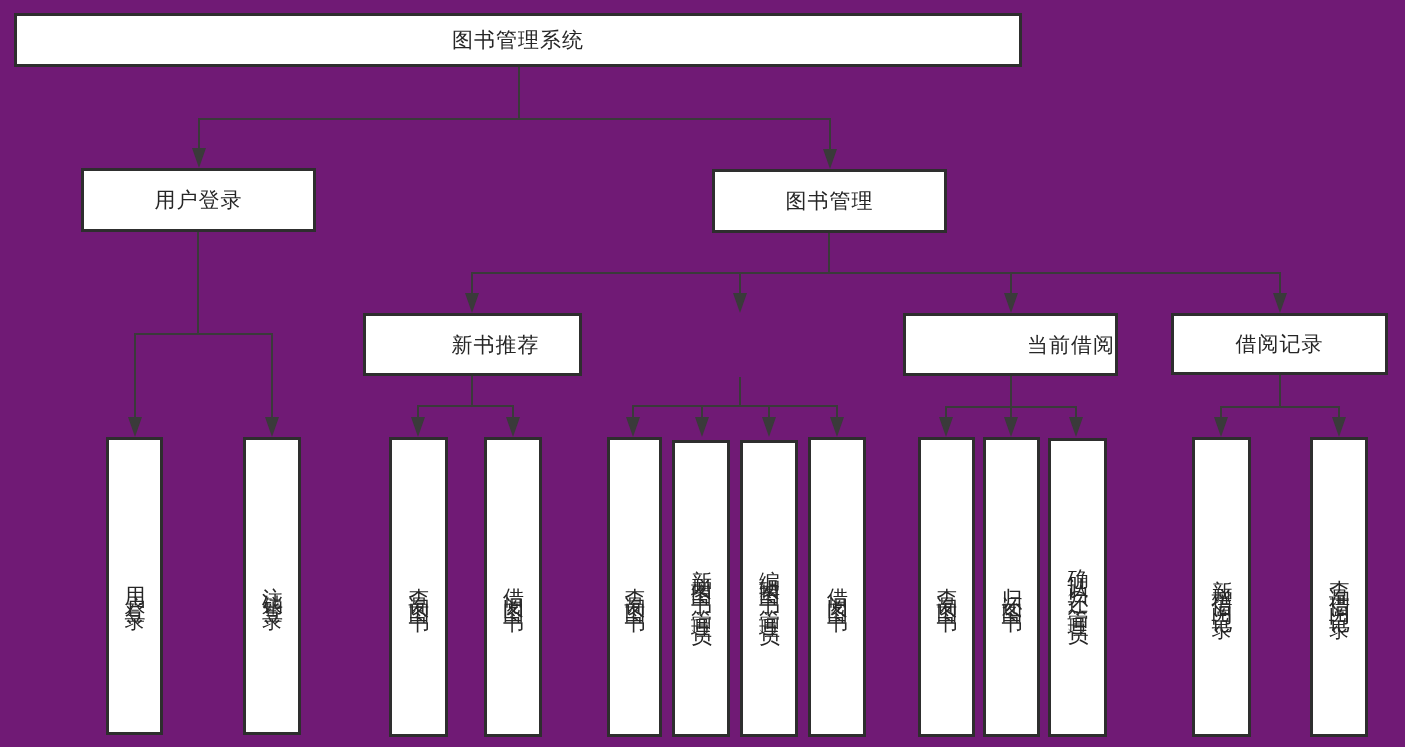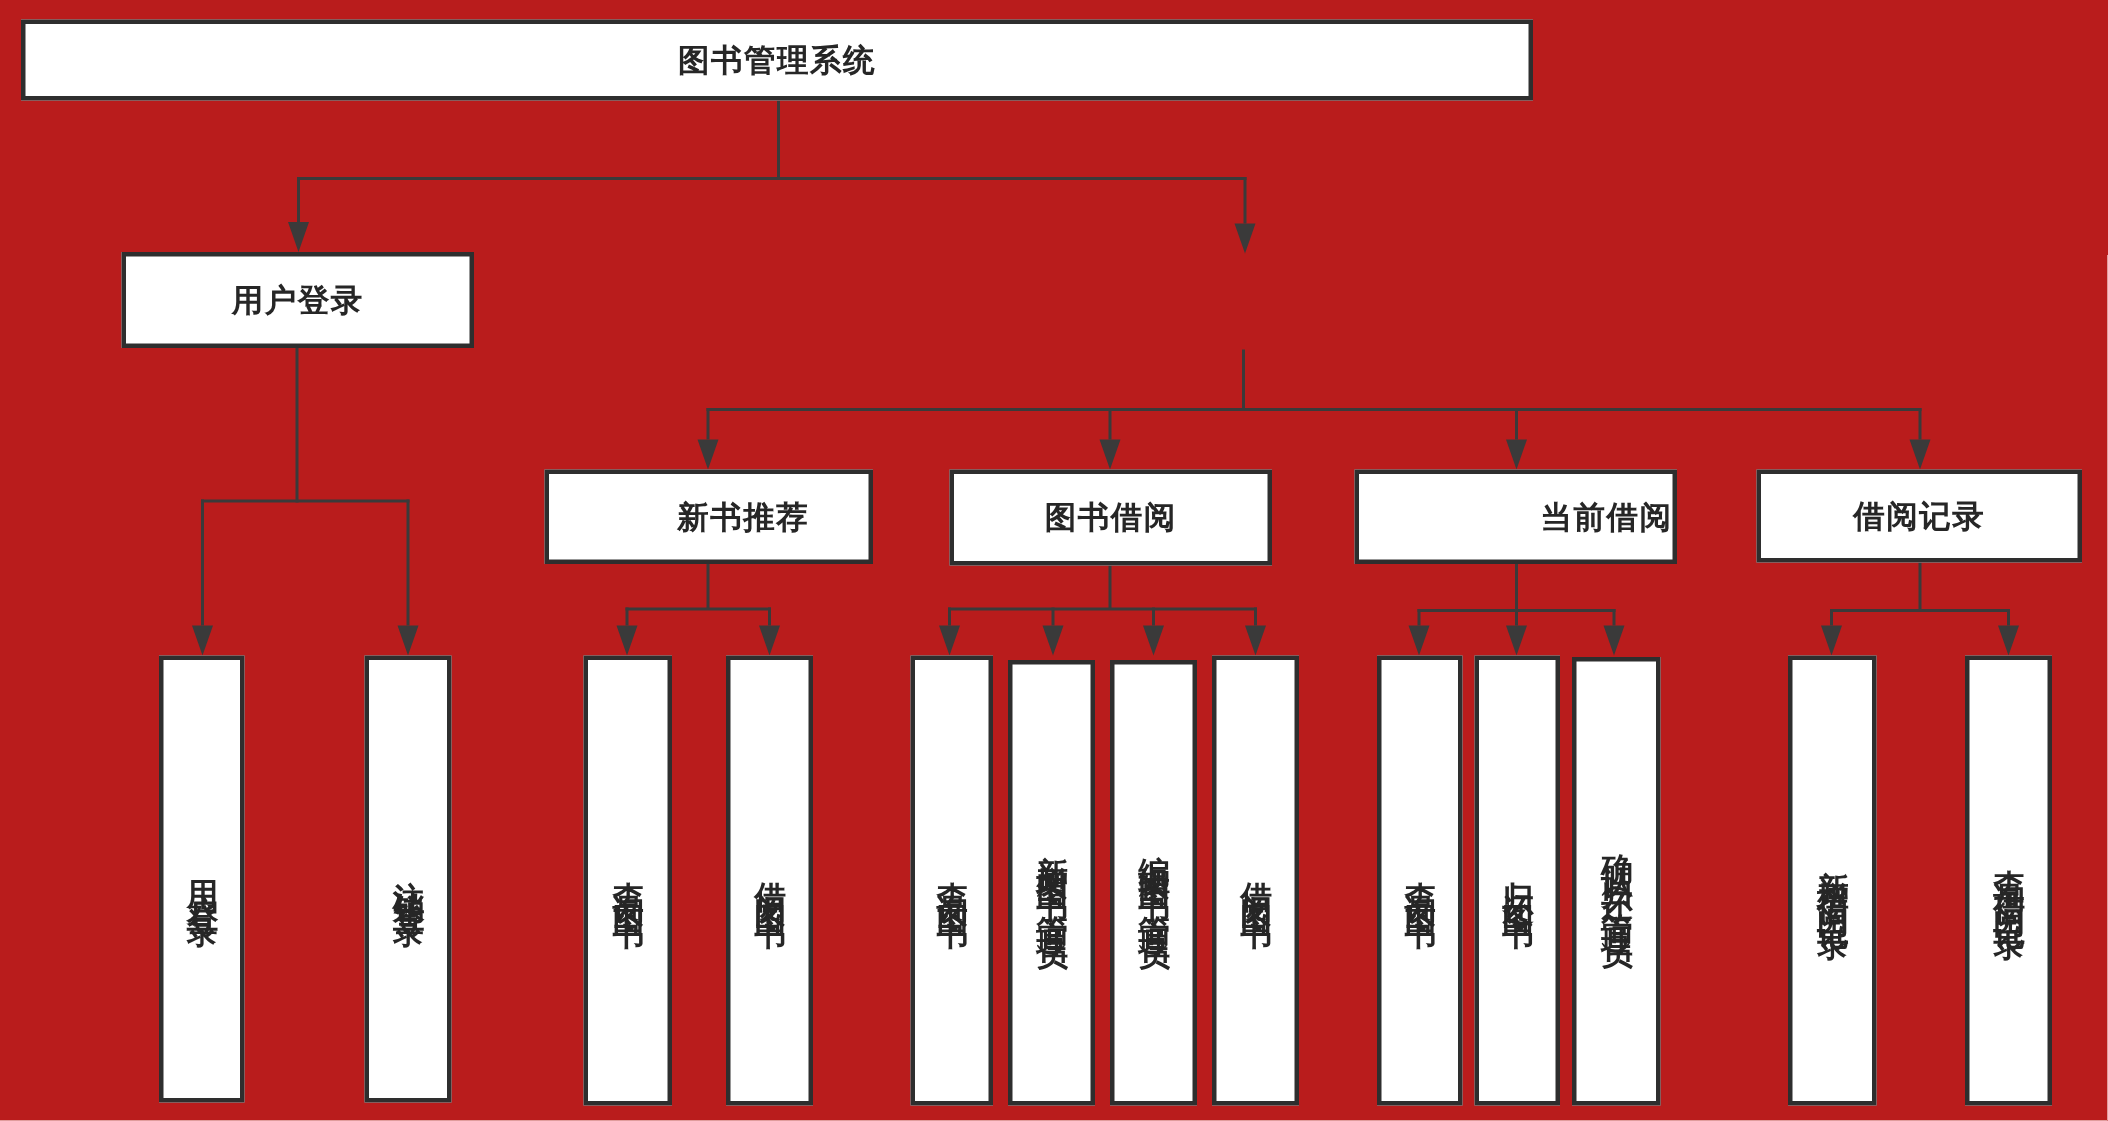--- a/index.html
+++ b/index.html
@@ -1,18 +1,18 @@
 <!DOCTYPE html>
 <html><head>
 <meta charset="utf-8">
 <style>
   html,body{margin:0;padding:0;background:#ffffff;}
   .canvas{
-    position:relative;width:1405px;height:747px;background:#b91c1c;overflow:hidden;
-    font-family:"DejaVu Sans",sans-serif;color:#262626;font-weight:bold;
+    position:relative;width:1405px;height:747px;background:#701a75;overflow:hidden;
+    font-family:"DejaVu Sans",sans-serif;color:#262626;
   }
   
   .ln{position:absolute;background:#3a3a3a;}
   
   .arr{position:absolute;width:0;height:0;
        border-left:7px solid transparent;border-right:7px solid transparent;
        border-top:20px solid #3a3a3a;}
   
   .nb{position:absolute;box-sizing:border-box;border:3px solid #2e2e2e;background:#ffffff;
       display:flex;align-items:center;justify-content:center;
@@ -90,26 +90,26 @@
   <div class="arr" style="left:1214px;top:417px;"></div>
   <div class="arr" style="left:1332px;top:417px;"></div>
 
   <div class="nb" style="left:14px;top:13px;width:1008px;height:54px;">
     <span>图书管理系统</span>
   </div>
 
   <div class="nb" style="left:81px;top:168px;width:235px;height:64px;">
     <span>用户登录</span>
   </div>
+  <div class="nb" style="left:712px;top:169px;width:235px;height:64px;">
+    <span>图书管理</span>
+  </div>
 
   <div class="nb" style="left:363px;top:313px;width:219px;height:63px;padding-left:46px;">
     <span>新书推荐</span>
-  </div>
-  <div class="nb" style="left:633px;top:313px;width:215px;height:64px;">
-    <span>图书借阅</span>
   </div>
   <div class="nb" style="left:903px;top:313px;width:215px;height:63px;justify-content:flex-end;">
     <span>当前借阅</span>
   </div>
   <div class="nb" style="left:1171px;top:313px;width:217px;height:62px;">
     <span>借阅记录</span>
   </div>
 
   <div class="vb" style="left:106px;top:437px;width:57px;height:298px;">
     <span>用户登录</span>

